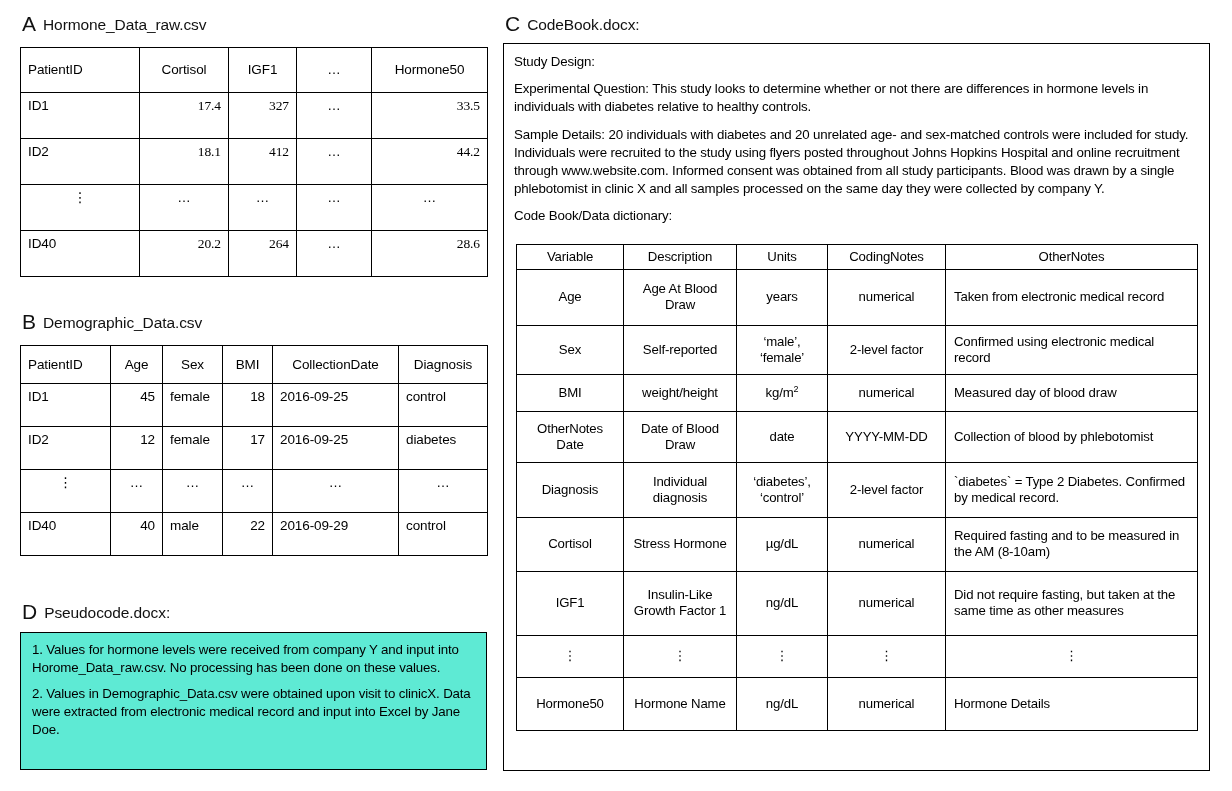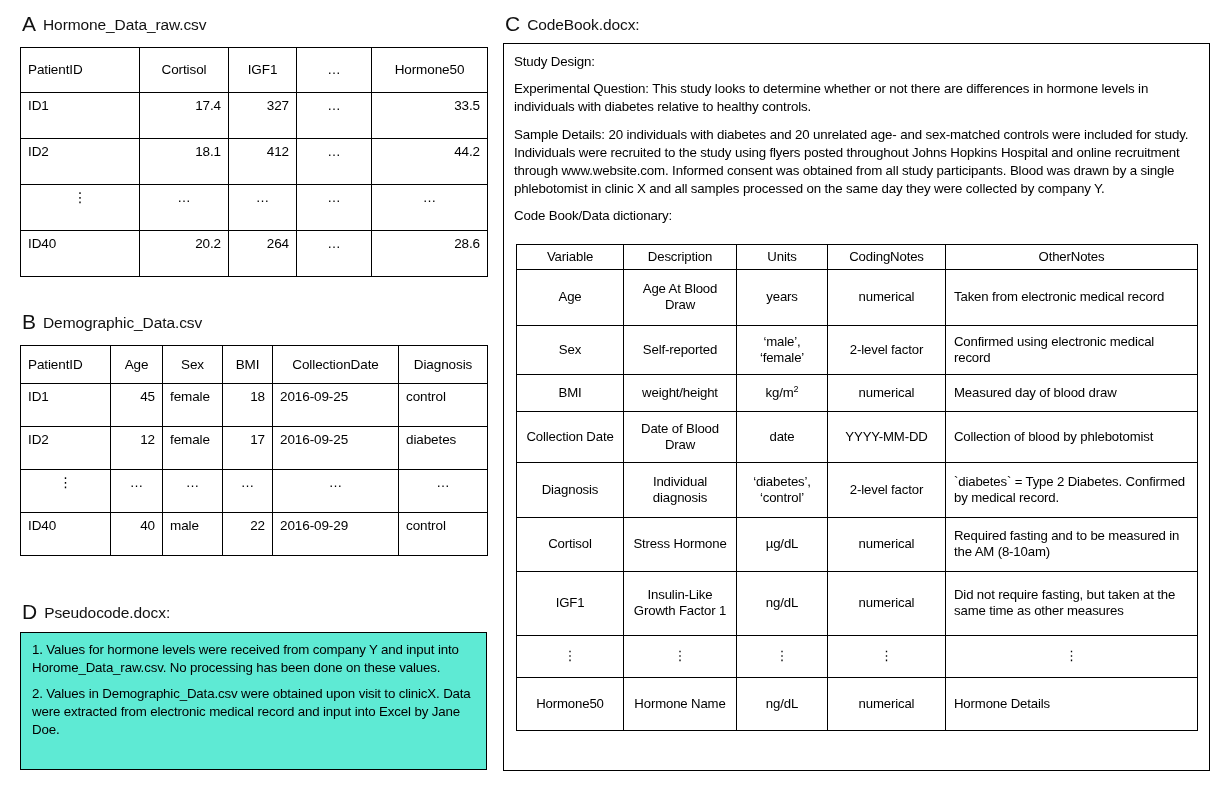--- a/index.html
+++ b/index.html
@@ -52,21 +52,21 @@
     vertical-align: top;
     text-align: left;
     letter-spacing: -0.1px;
     overflow: hidden;
   }
 
   
   #table-a { left: 20px; top: 47px; width: 467px; }
   #table-a td { height: 46px; }
   #table-a tr.hdr td { height: 45px; vertical-align: middle; }
-  #table-a td.num { text-align: right; }
+  #table-a td.num { text-align: right; font-family: Liberation Serif, serif; }
   #table-a td.ctr { text-align: center; }
   #table-a tr.hdr td.c0 { text-align: left; }
   #table-a tr.hdr td.cn { text-align: center; }
 
   
   #table-b { left: 20px; top: 345px; width: 467px; }
   #table-b td { height: 43px; }
   #table-b tr.hdr td { height: 38px; vertical-align: middle; text-align: center; }
   #table-b tr.hdr td.c0 { text-align: left; }
   #table-b td.num { text-align: right; }
@@ -296,21 +296,21 @@
 
       <tr style="height:37px">
         <td>BMI</td>
         <td>weight/height</td>
         <td id="bmi-units">kg/m<sup class="sq">2</sup></td>
         <td>numerical</td>
         <td class="notes">Measured day of blood draw</td>
       </tr>
 
       <tr style="height:51px">
-        <td>Collection Date</td>
+        <td>OtherNotes Date</td>
         <td>Date of Blood Draw</td>
         <td>date</td>
         <td>YYYY-MM-DD</td>
         <td class="notes">Collection of blood by phlebotomist</td>
       </tr>
 
       <tr style="height:55px">
         <td>Diagnosis</td>
         <td>Individual diagnosis</td>
         <td>‘diabetes’, ‘control’</td>

